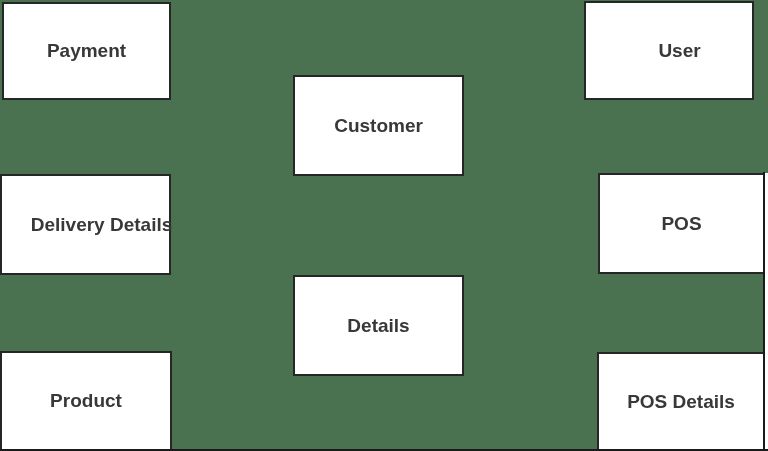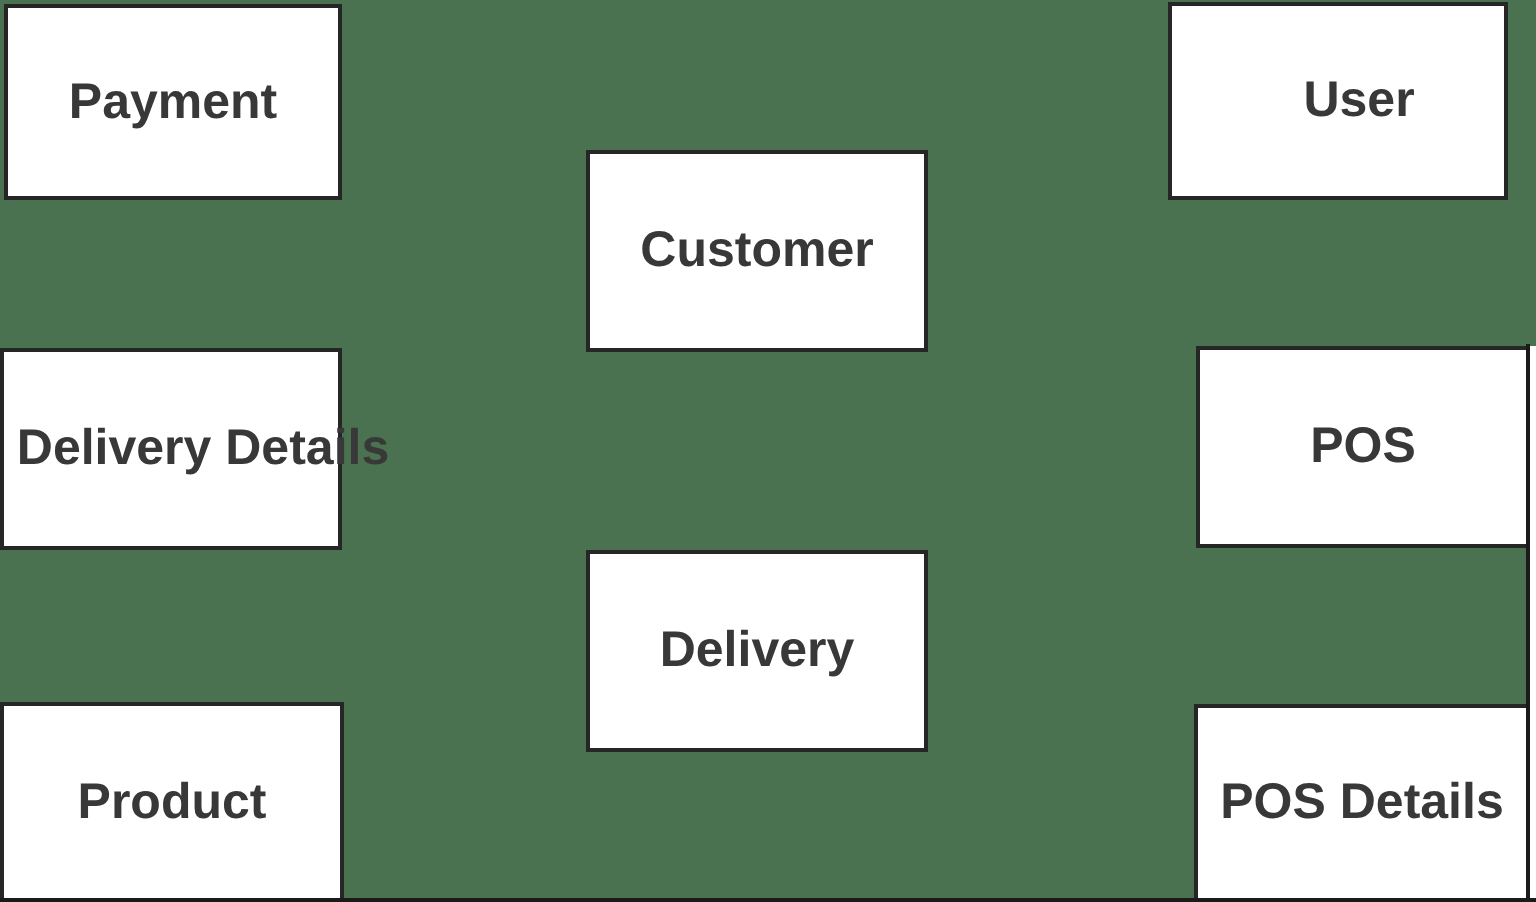--- a/index.html
+++ b/index.html
@@ -18,21 +18,21 @@
   .entity {
     position: absolute;
     box-sizing: border-box;
     background: #ffffff;
     border: 2px solid #262626;
     display: flex;
     align-items: center;
     justify-content: center;
   }
   .entity-label {
-    font-size: 25px;
+    font-size: 19px;
     font-weight: bold;
     color: #383838;
     white-space: nowrap;
     text-align: center;
   }
   .white-sliver {
     position: absolute;
     background: #ffffff;
   }
   .edge-line {
@@ -55,21 +55,21 @@
 
   <div class="entity" style="left:293px; top:75px; width:171px; height:101px;">
     <span class="entity-label">Customer</span>
   </div>
 
   <div class="entity" style="left:0px; top:351px; width:172px; height:100px;">
     <span class="entity-label">Product</span>
   </div>
 
   <div class="entity" style="left:293px; top:275px; width:171px; height:101px;">
-    <span class="entity-label">Delivery</span>
+    <span class="entity-label">Details</span>
   </div>
 
   <div class="entity" style="left:584px; top:1px; width:170px; height:99px;padding-left:21px;">
     <span class="entity-label">User</span>
   </div>
 
   <div class="white-sliver" style="left:765px; top:173px; width:3px; height:278px;"></div>
 
   <div class="entity" style="left:598px; top:173px; width:167px; height:101px;">
     <span class="entity-label">POS</span>

